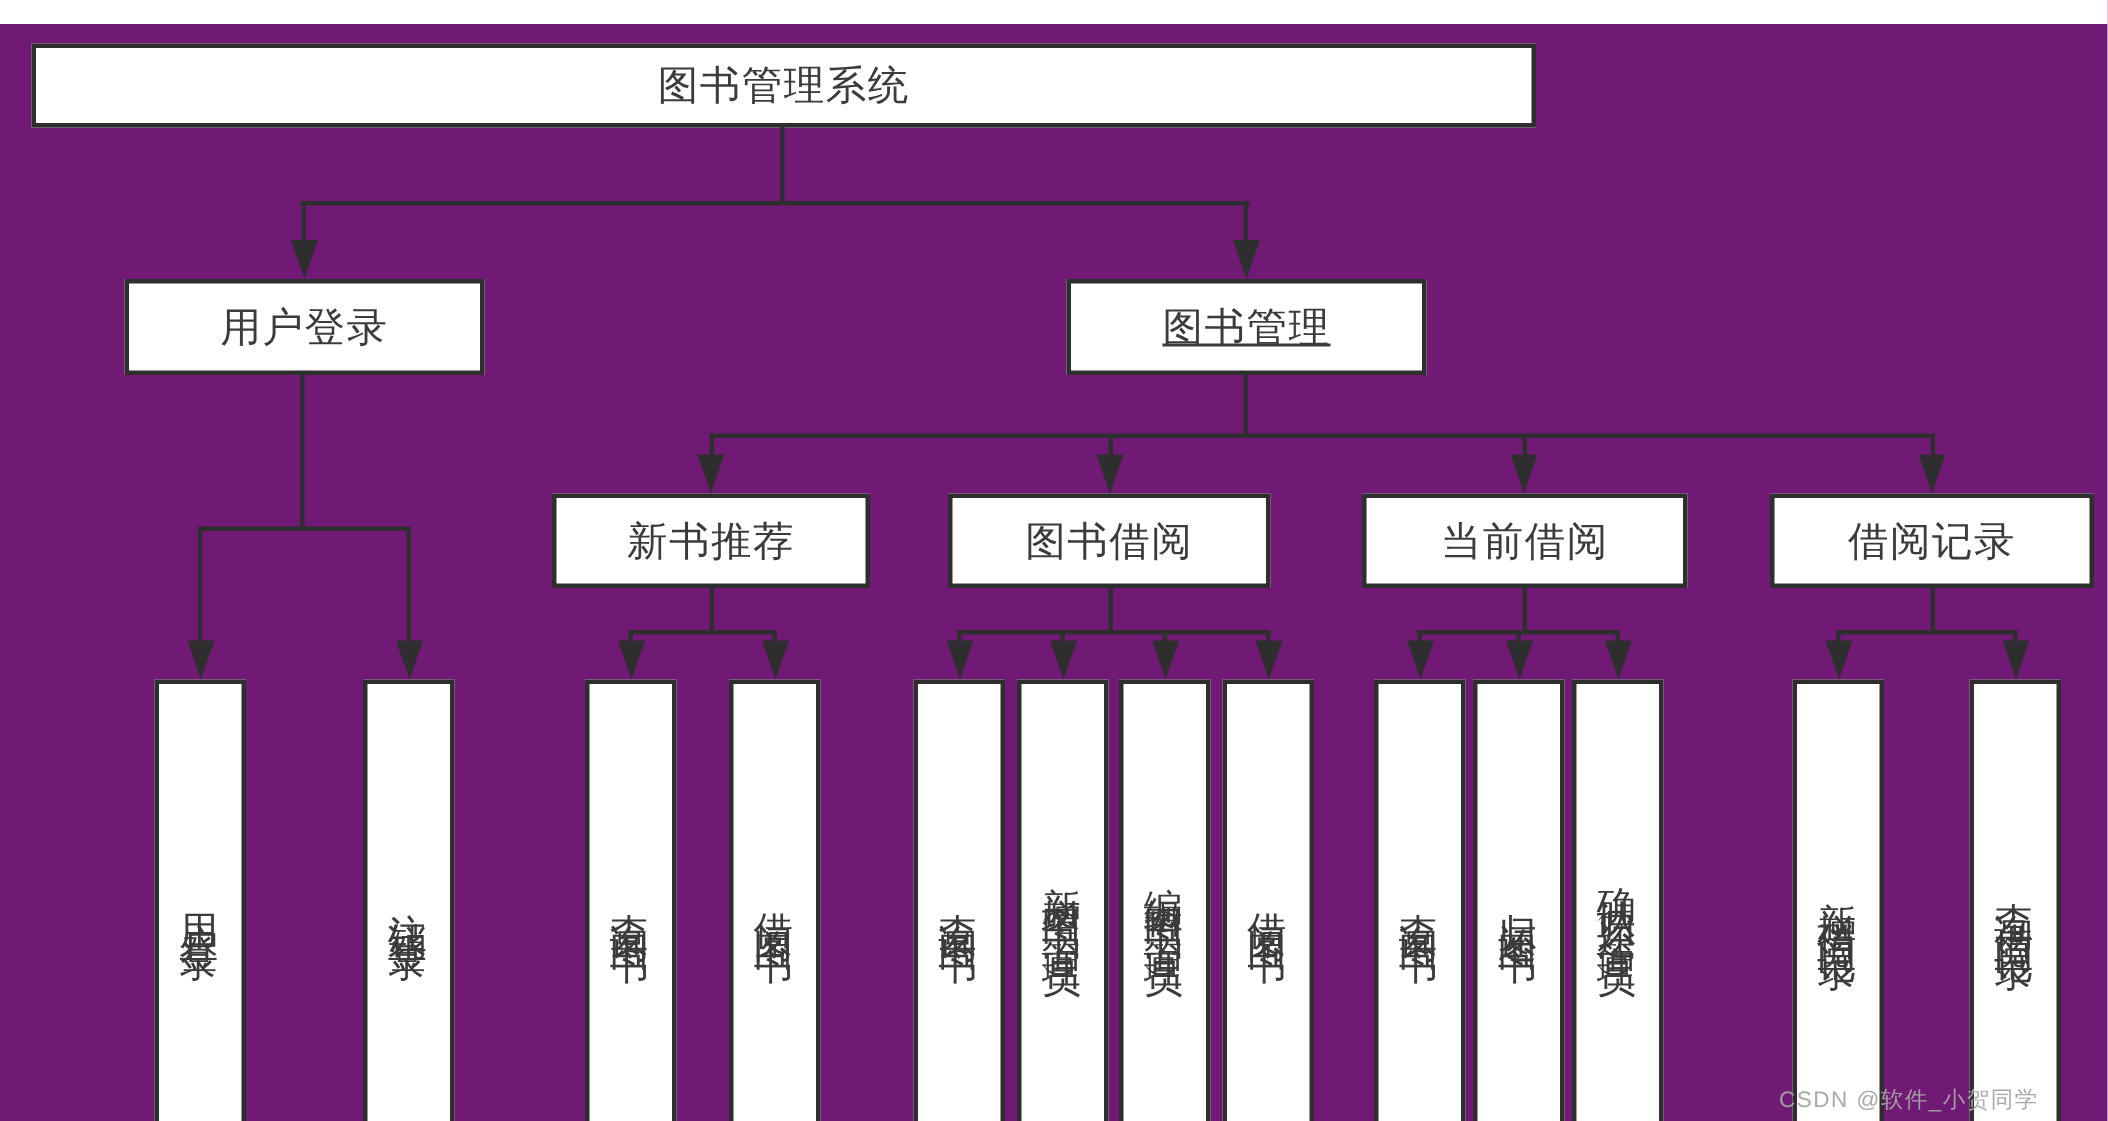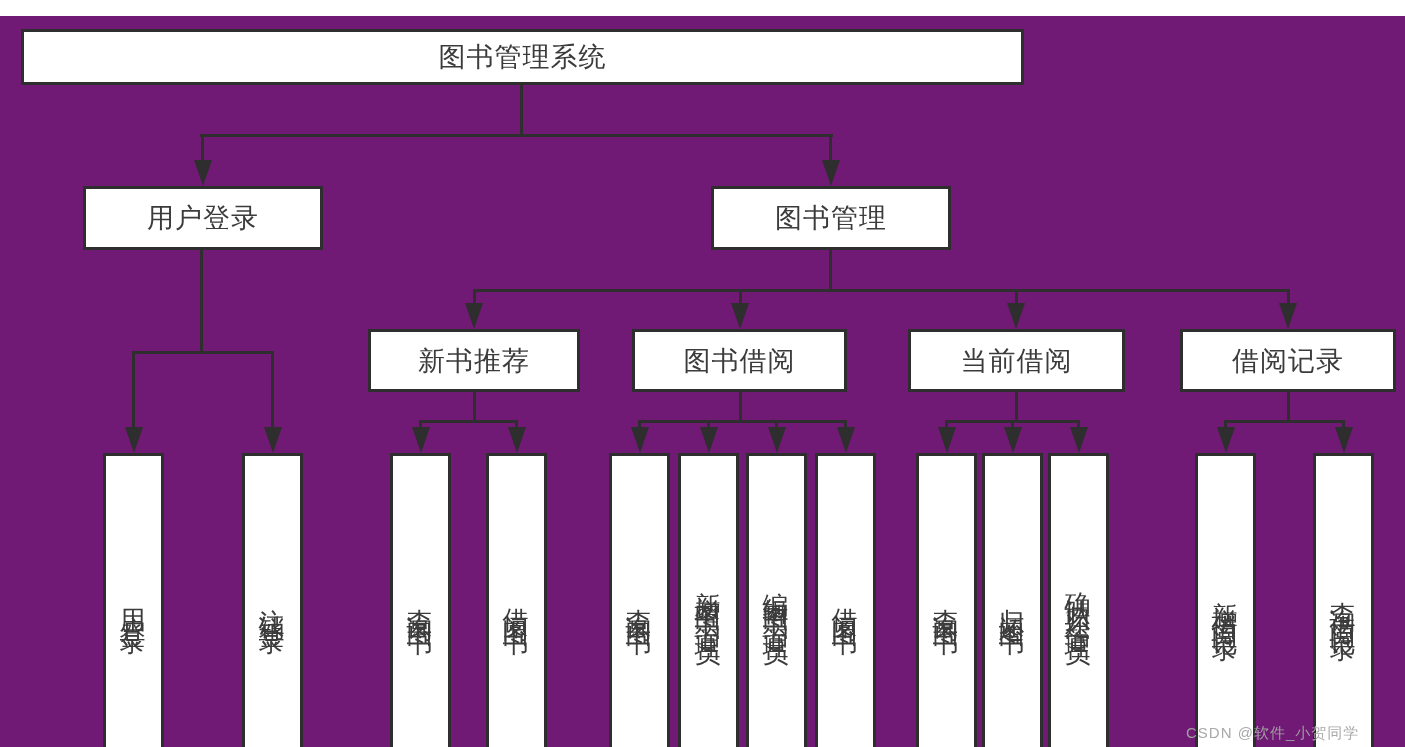--- a/index.html
+++ b/index.html
@@ -31,21 +31,21 @@
     display:flex;align-items:center;justify-content:center;
     color:#3b3b3b;
     font-size:26px;
     writing-mode:vertical-lr;
     letter-spacing:7px;
     top:437px;width:61px;height:298px;
   }
   
   #b-root   {left:21px;  top:13px;  width:1003px; height:56px;}
   #b-login  {left:83px;  top:170px; width:240px;  height:64px;}
-  #b-mgmt   {left:711px; top:170px; width:240px;  height:64px;}
+  #b-mgmt   {left:711px; top:170px; width:240px;  height:64px;text-decoration:underline;}
   #b-rec    {left:368px; top:313px; width:212px;  height:63px;}
   #b-borrow {left:632px; top:313px; width:215px;  height:63px;}
   #b-current{left:908px; top:313px; width:217px;  height:63px;}
   #b-record {left:1180px;top:313px; width:216px;  height:63px;}
   #b-g1a{left:103px;} #b-g1b{left:242px;}
   #b-g2a{left:390px;} #b-g2b{left:486px;}
   #b-g3a{left:609px;} #b-g3b{left:678px;} #b-g3c{left:746px;} #b-g3d{left:815px;}
   #b-g4a{left:916px;} #b-g4b{left:982px;} #b-g4c{left:1048px;}
   #b-g5a{left:1195px;} #b-g5b{left:1313px;}
   

